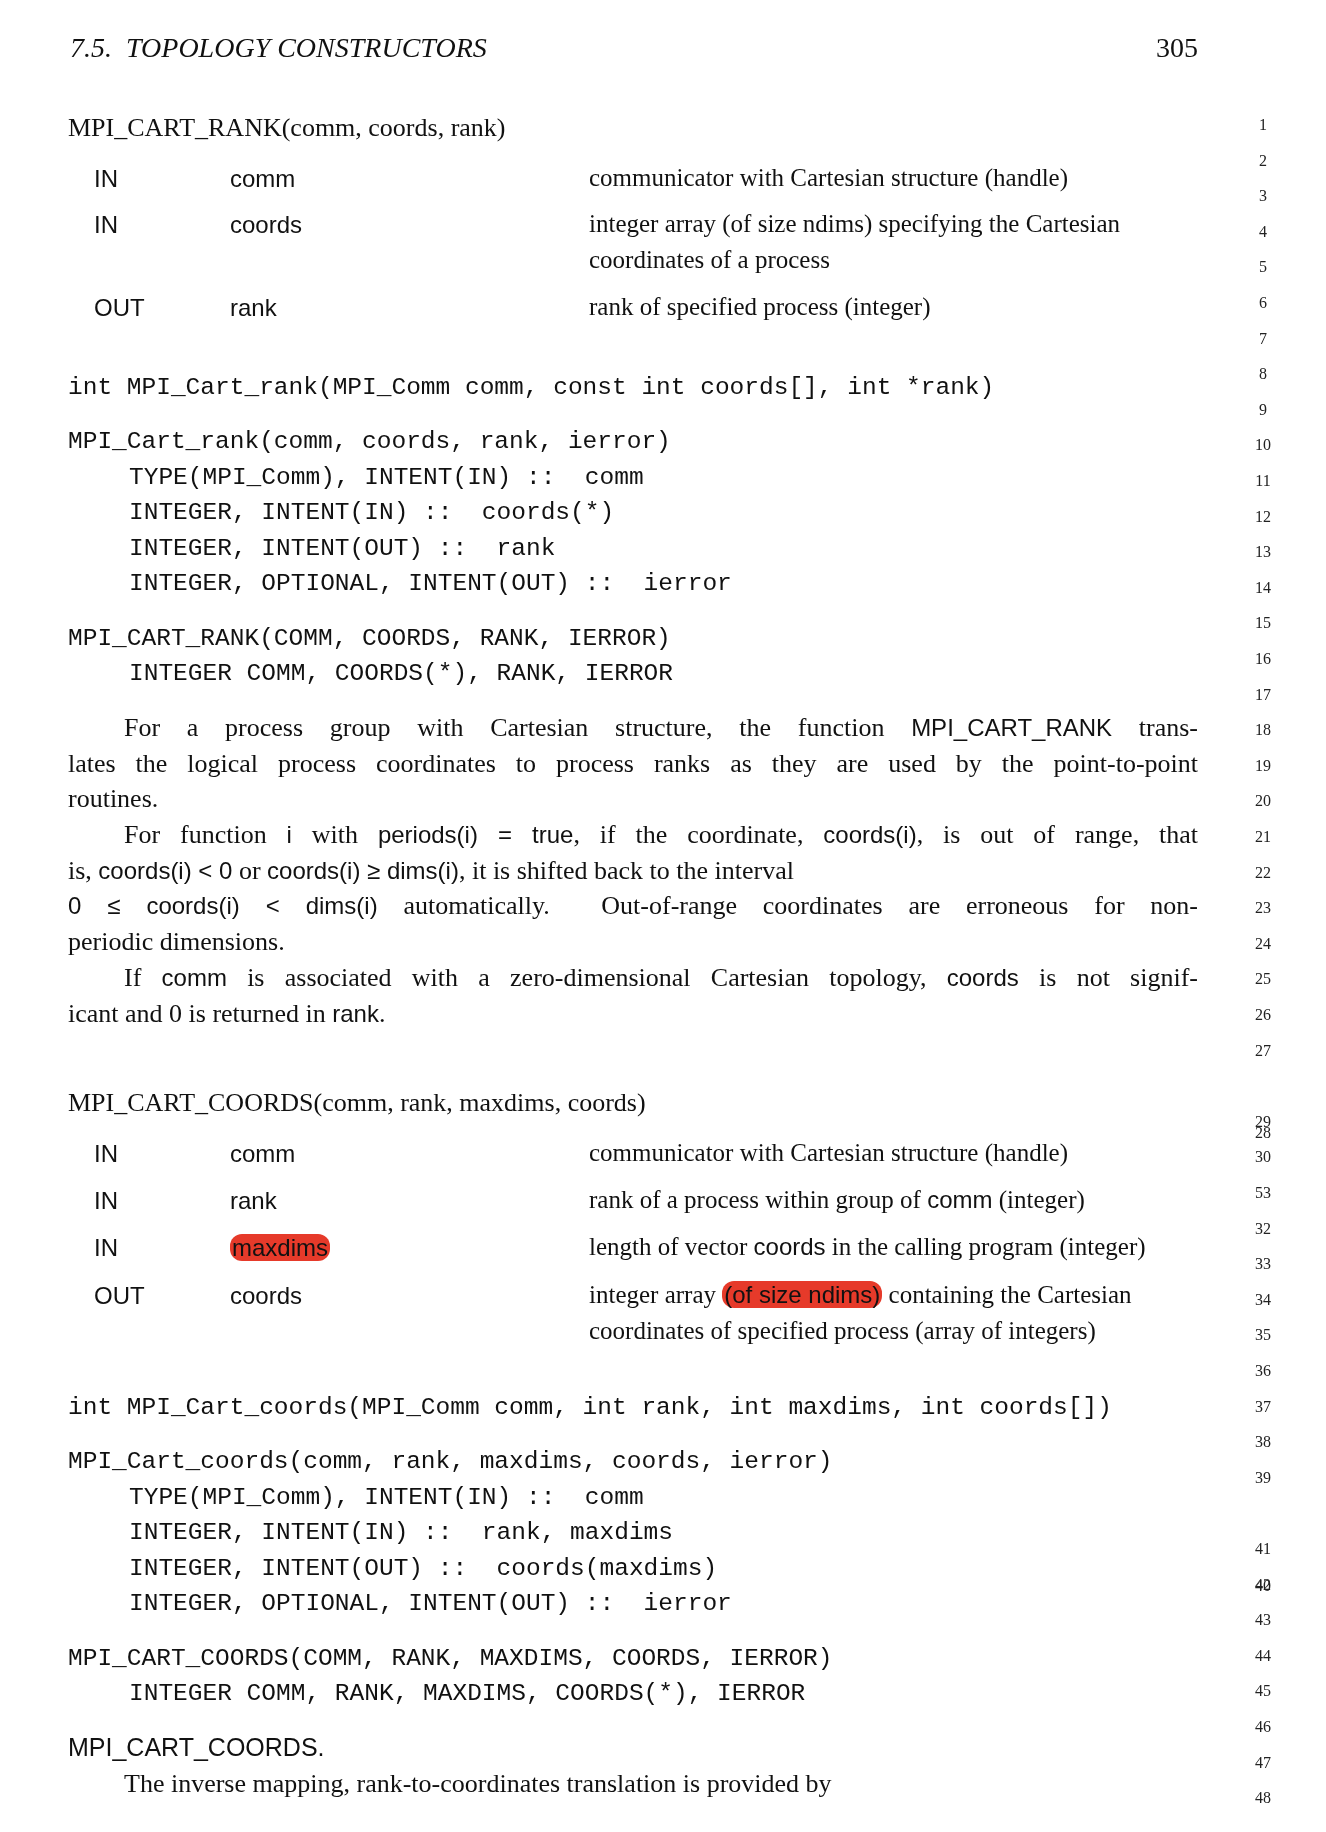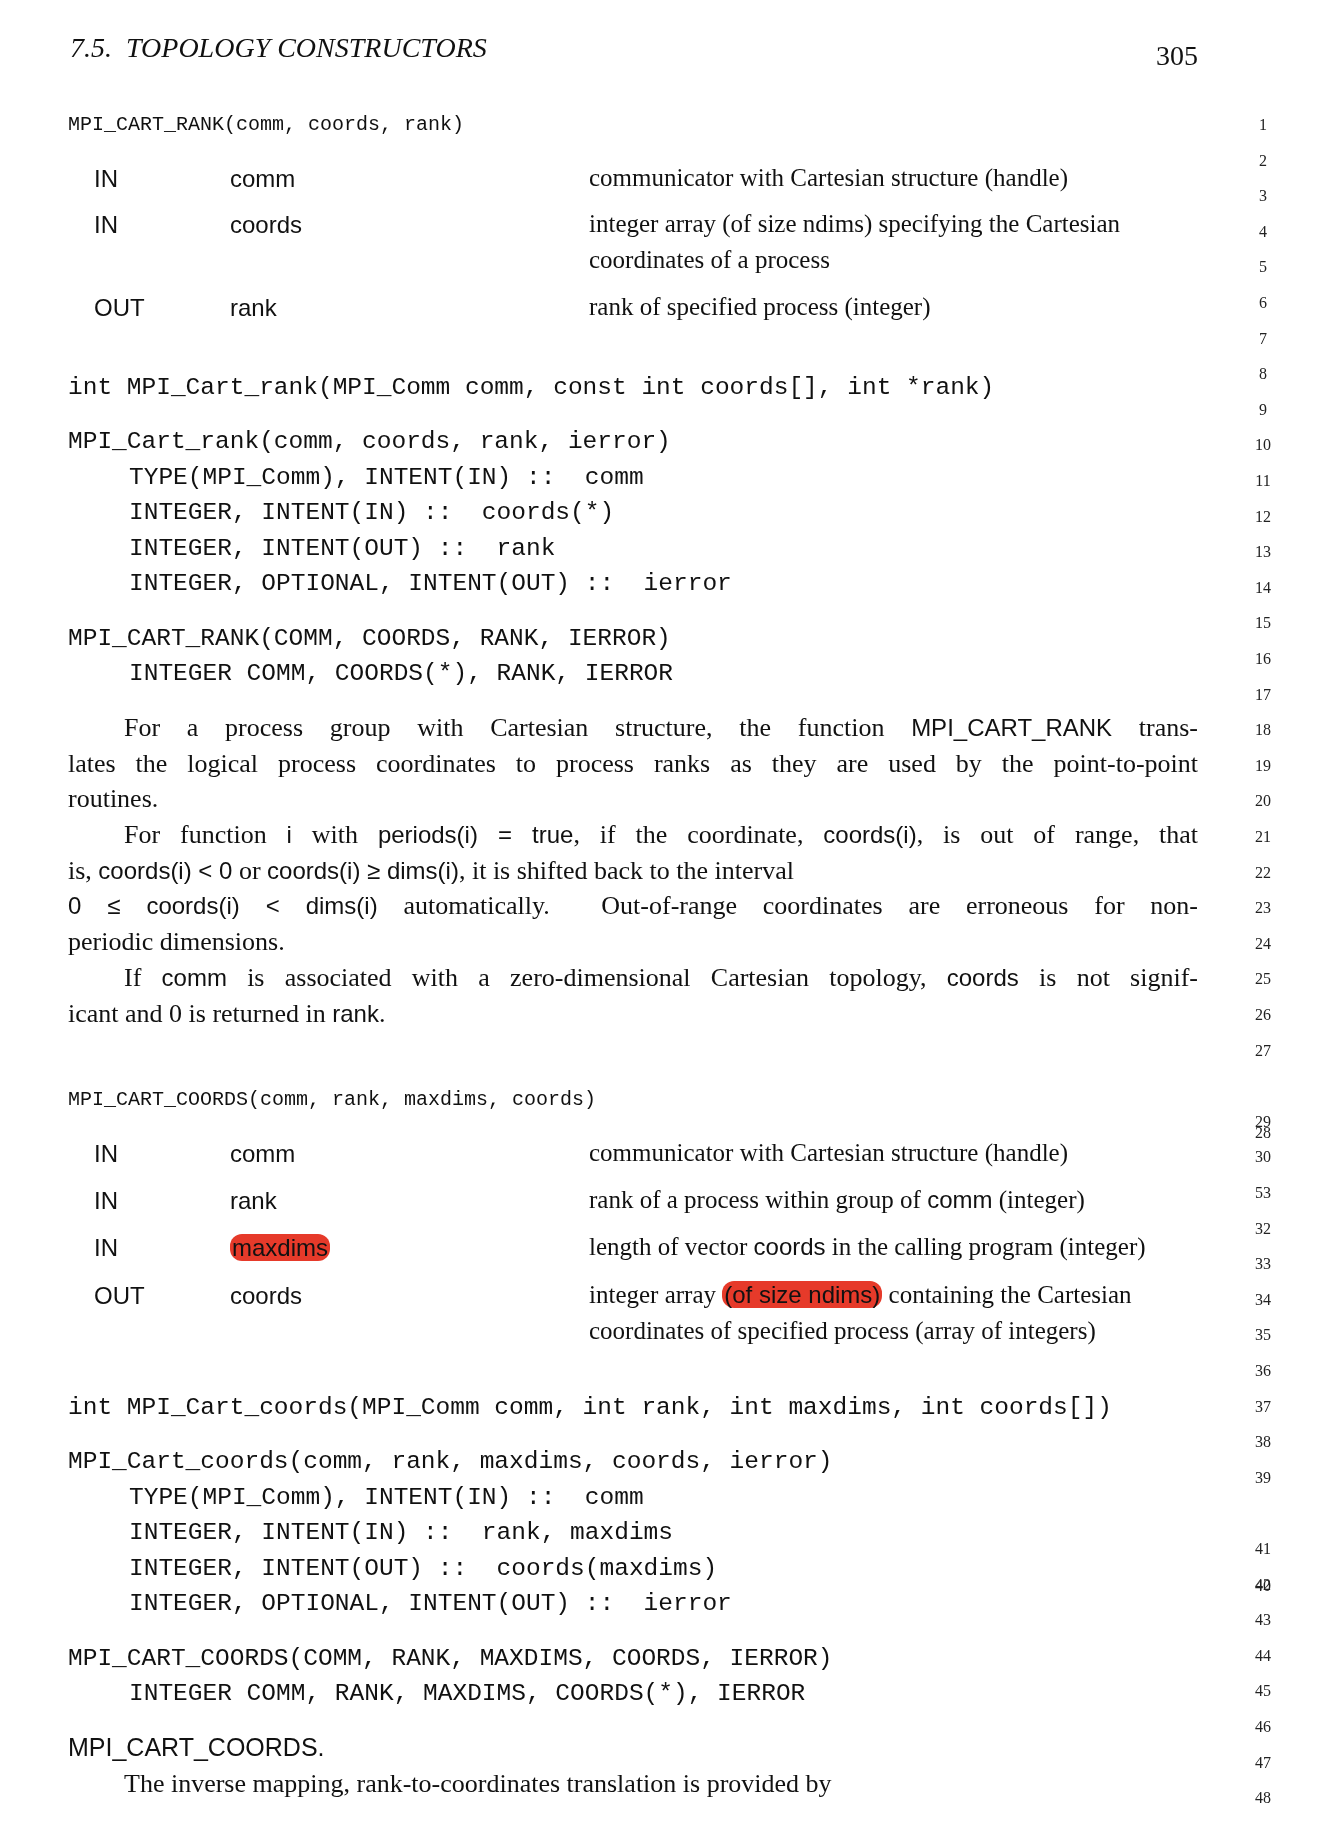--- a/index.html
+++ b/index.html
@@ -1,22 +1,22 @@
 <!DOCTYPE html>
 <html><head>
 <meta charset="utf-8">
 <style>
   html, body { margin: 0; padding: 0; background: #ffffff; }
   body { width: 1326px; height: 1832px; position: relative; overflow: hidden; color: #111; }
   .abs { position: absolute; white-space: pre; }
 
   .running-head { left: 70px; top: 32px; font-size: 28px; font-style: italic; font-family: "Liberation Serif", "DejaVu Serif", serif; }
-  .page-number { left: 1156px; top: 32px; font-size: 28px; font-family: "Liberation Serif", "DejaVu Serif", serif; margin-top: 8px; }
+  .page-number { left: 1156px; top: 32px; font-size: 28px; font-family: "Liberation Serif", "DejaVu Serif", serif; }
 
-  .func-title { left: 68px; font-size: 20px; font-family: Liberation Mono, monospace; }
+  .func-title { left: 68px; font-size: 26px; font-family: Liberation Serif, serif; }
   .arg-dir { left: 94px; font-size: 24px; font-family: "Liberation Sans", "DejaVu Sans", sans-serif; }
   .arg-name { left: 230px; font-size: 24px; font-family: "Liberation Sans", "DejaVu Sans", sans-serif; }
   .arg-desc { left: 589px; font-size: 25px; font-family: "Liberation Serif", "DejaVu Serif", serif; }
   .code { font-size: 24.5px; font-family: "Liberation Mono", "DejaVu Sans Mono", monospace; }
   .code.l0 { left: 68px; }
   .code.l1 { left: 129px; }
 
   .para { left: 68px; width: 1130px; font-size: 26px; font-family: "Liberation Serif", "DejaVu Serif", serif; white-space: normal; line-height: 35.6px; }
   .para .line { display: block; white-space: pre; text-align: justify; text-align-last: justify; }
   .para .line.last { text-align-last: left; }

